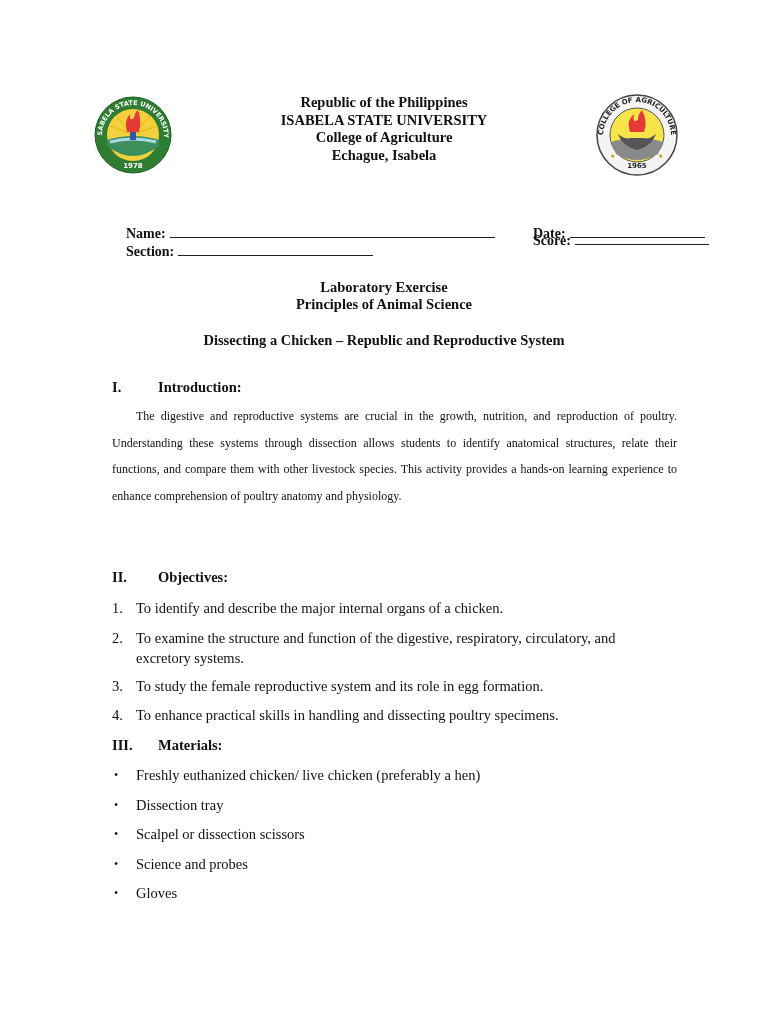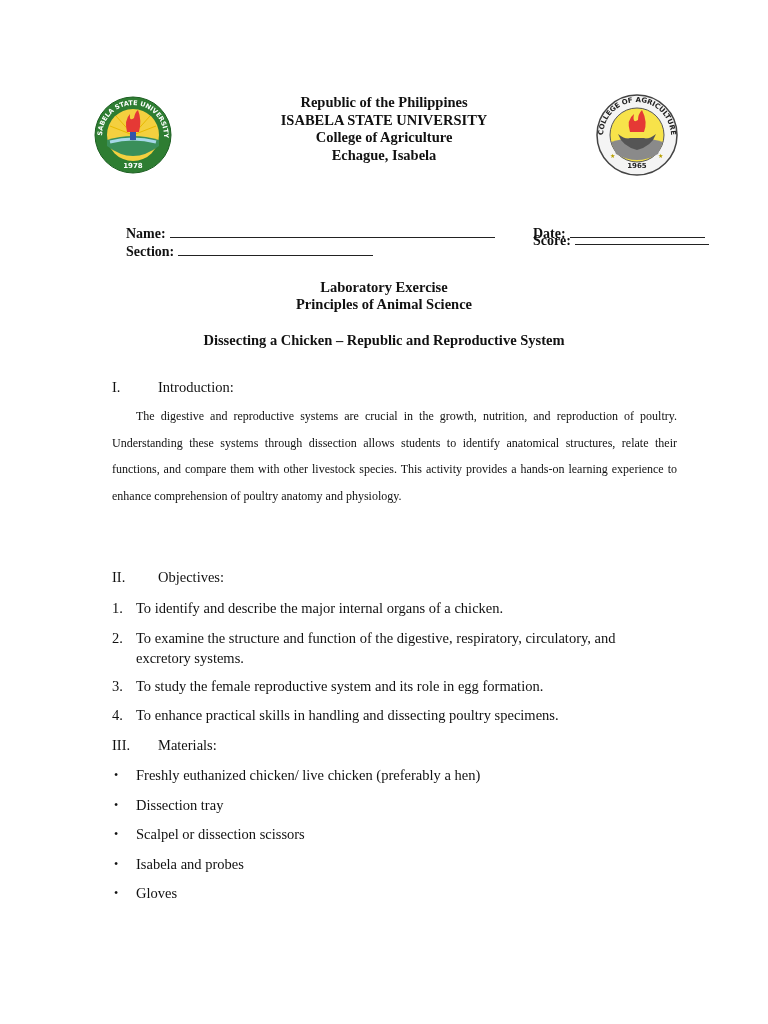--- a/index.html
+++ b/index.html
@@ -4,21 +4,21 @@
   <style>
     html, body { margin: 0; padding: 0; background: #ffffff; }
     body { width: 768px; height: 1024px; position: relative; overflow: hidden;
            font-family: "Liberation Serif", "DejaVu Serif", serif; color: #111; }
     .seal { position: absolute; }
     .header-block { position: absolute; left: 234px; width: 300px; top: 94px; text-align: center;
                     font-weight: bold; font-size: 14.5px; line-height: 17.5px; }
     .field-line { position: absolute; font-weight: bold; font-size: 14px; white-space: nowrap; margin-left: 36px; }
     .field-line .blank { display: inline-block; border-bottom: 1px solid #222; height: 12px; vertical-align: baseline; margin-left: 4px; }
     .center { position: absolute; left: 0; width: 768px; text-align: center; font-weight: bold; font-size: 14.5px; }
-    .section-h { position: absolute; left: 112px; font-weight: normal; font-size: 14.5px; }
+    .section-h { position: absolute; left: 112px; font-weight: bold; font-size: 14.5px; }
     .section-h .num { display: inline-block; width: 46px; }
     .para { position: absolute; left: 112px; width: 565px; font-size: 12px; line-height: 26.5px;
             text-align: justify; text-indent: 24px; }
     .olist { position: absolute; left: 112px; width: 540px; font-size: 14.5px; }
     .olist .li { position: relative; padding-left: 24px; line-height: 20px; }
     .olist .li .n { position: absolute; left: 0; top: 0; }
     .ulist { position: absolute; left: 112px; font-size: 14.5px; }
     .ulist .li { position: relative; padding-left: 24px; height: 29.6px; line-height: 20px; }
     .ulist .li .b { position: absolute; left: 2px; top: 0; font-size: 12px; }
   </style>
@@ -122,19 +122,19 @@
   <div class="li">
     <span class="b">•</span>
     <span>Dissection tray</span>
   </div>
   <div class="li">
     <span class="b">•</span>
     <span>Scalpel or dissection scissors</span>
   </div>
   <div class="li">
     <span class="b">•</span>
-    <span>Isabela and probes</span>
+    <span>Science and probes</span>
   </div>
   <div class="li">
     <span class="b">•</span>
     <span>Gloves</span>
   </div>
 </div>
 
 </body></html>

